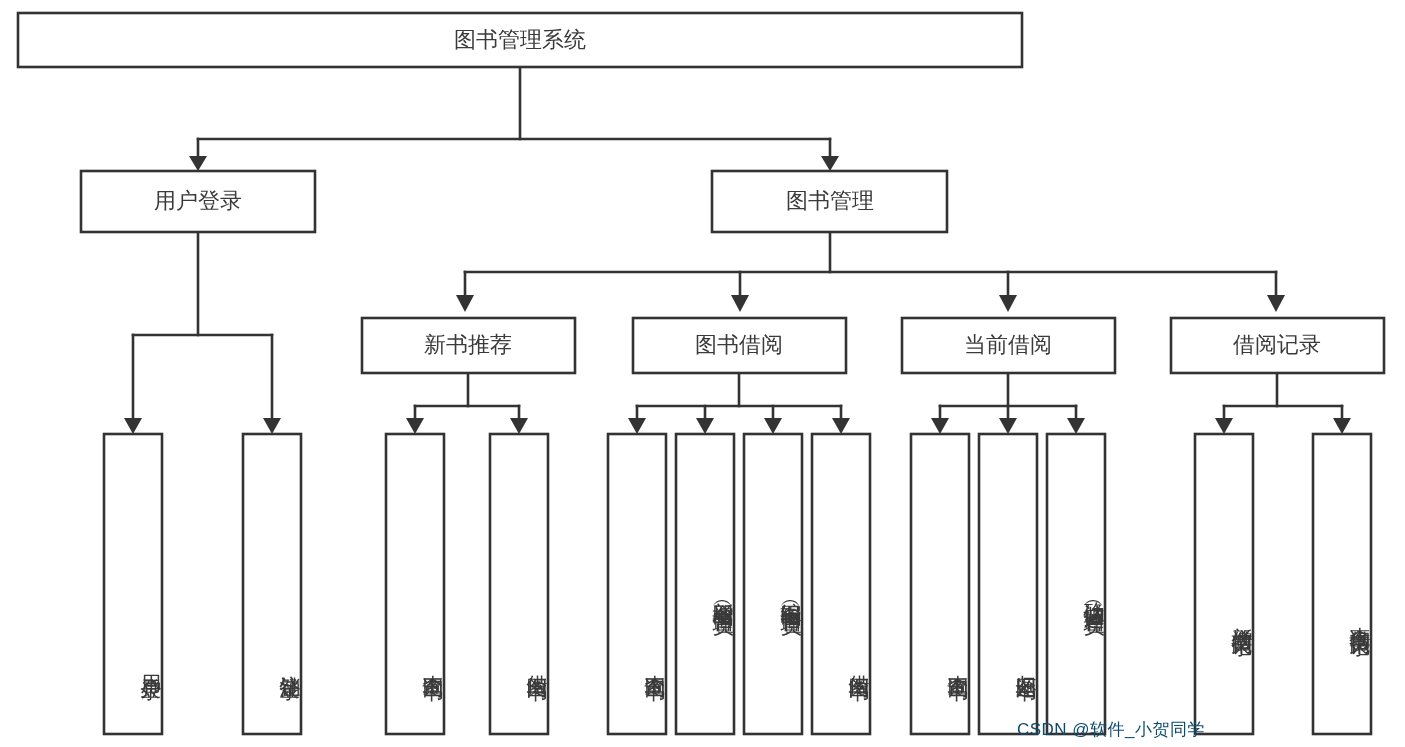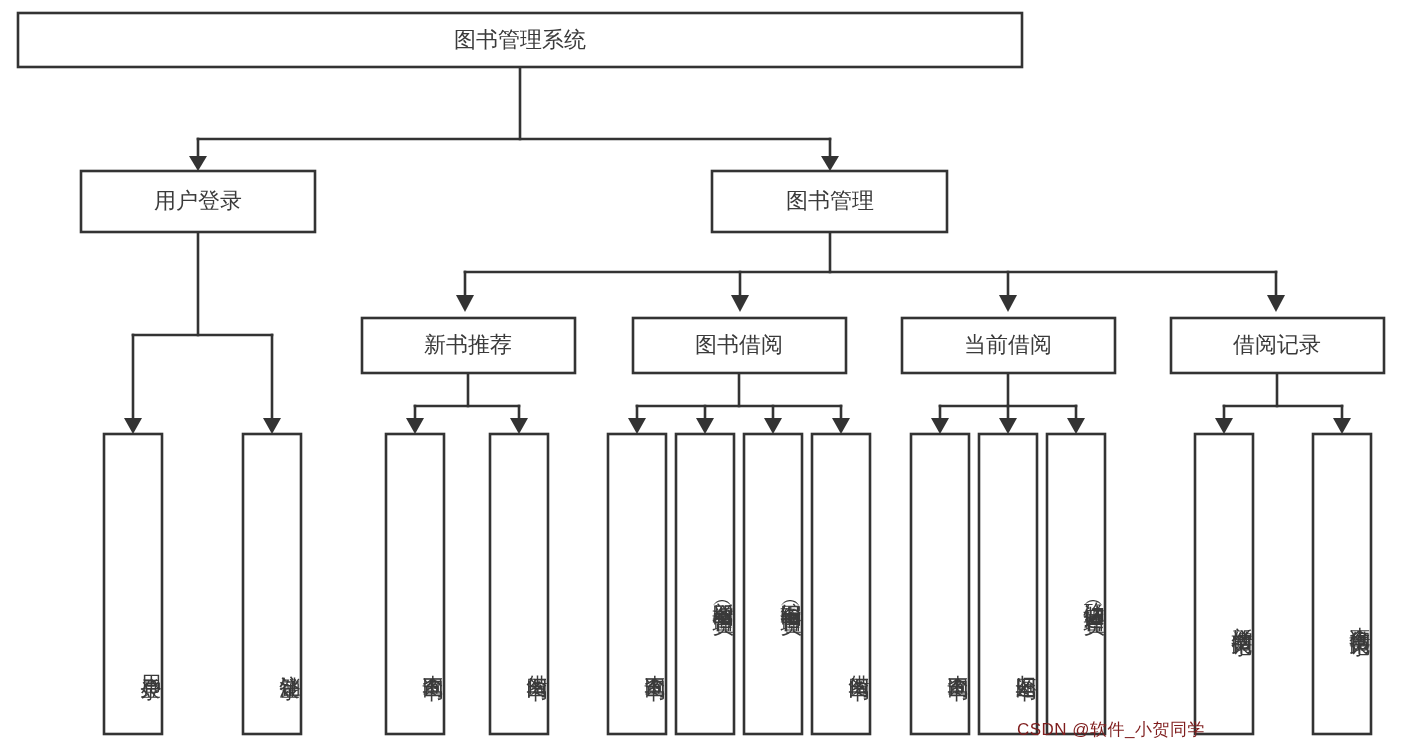--- a/index.html
+++ b/index.html
@@ -60,21 +60,21 @@
     font-family: "Liberation Sans", "DejaVu Sans", sans-serif;
     font-size: 21px;
     line-height: 1;
     white-space: nowrap;
     pointer-events: none;
   }
   .watermark {
     position: absolute;
     right: 10px;
     bottom: 6px;
-    color: #7f1d1d;
+    color: #0c4a6e;
     font-size: 17px;
     font-family: "Liberation Sans", "DejaVu Sans", sans-serif;
     letter-spacing: 0.5px;
     white-space: nowrap;
   }
 </style>
 </head>
 <body>
 
 <div id="diagram-root">

